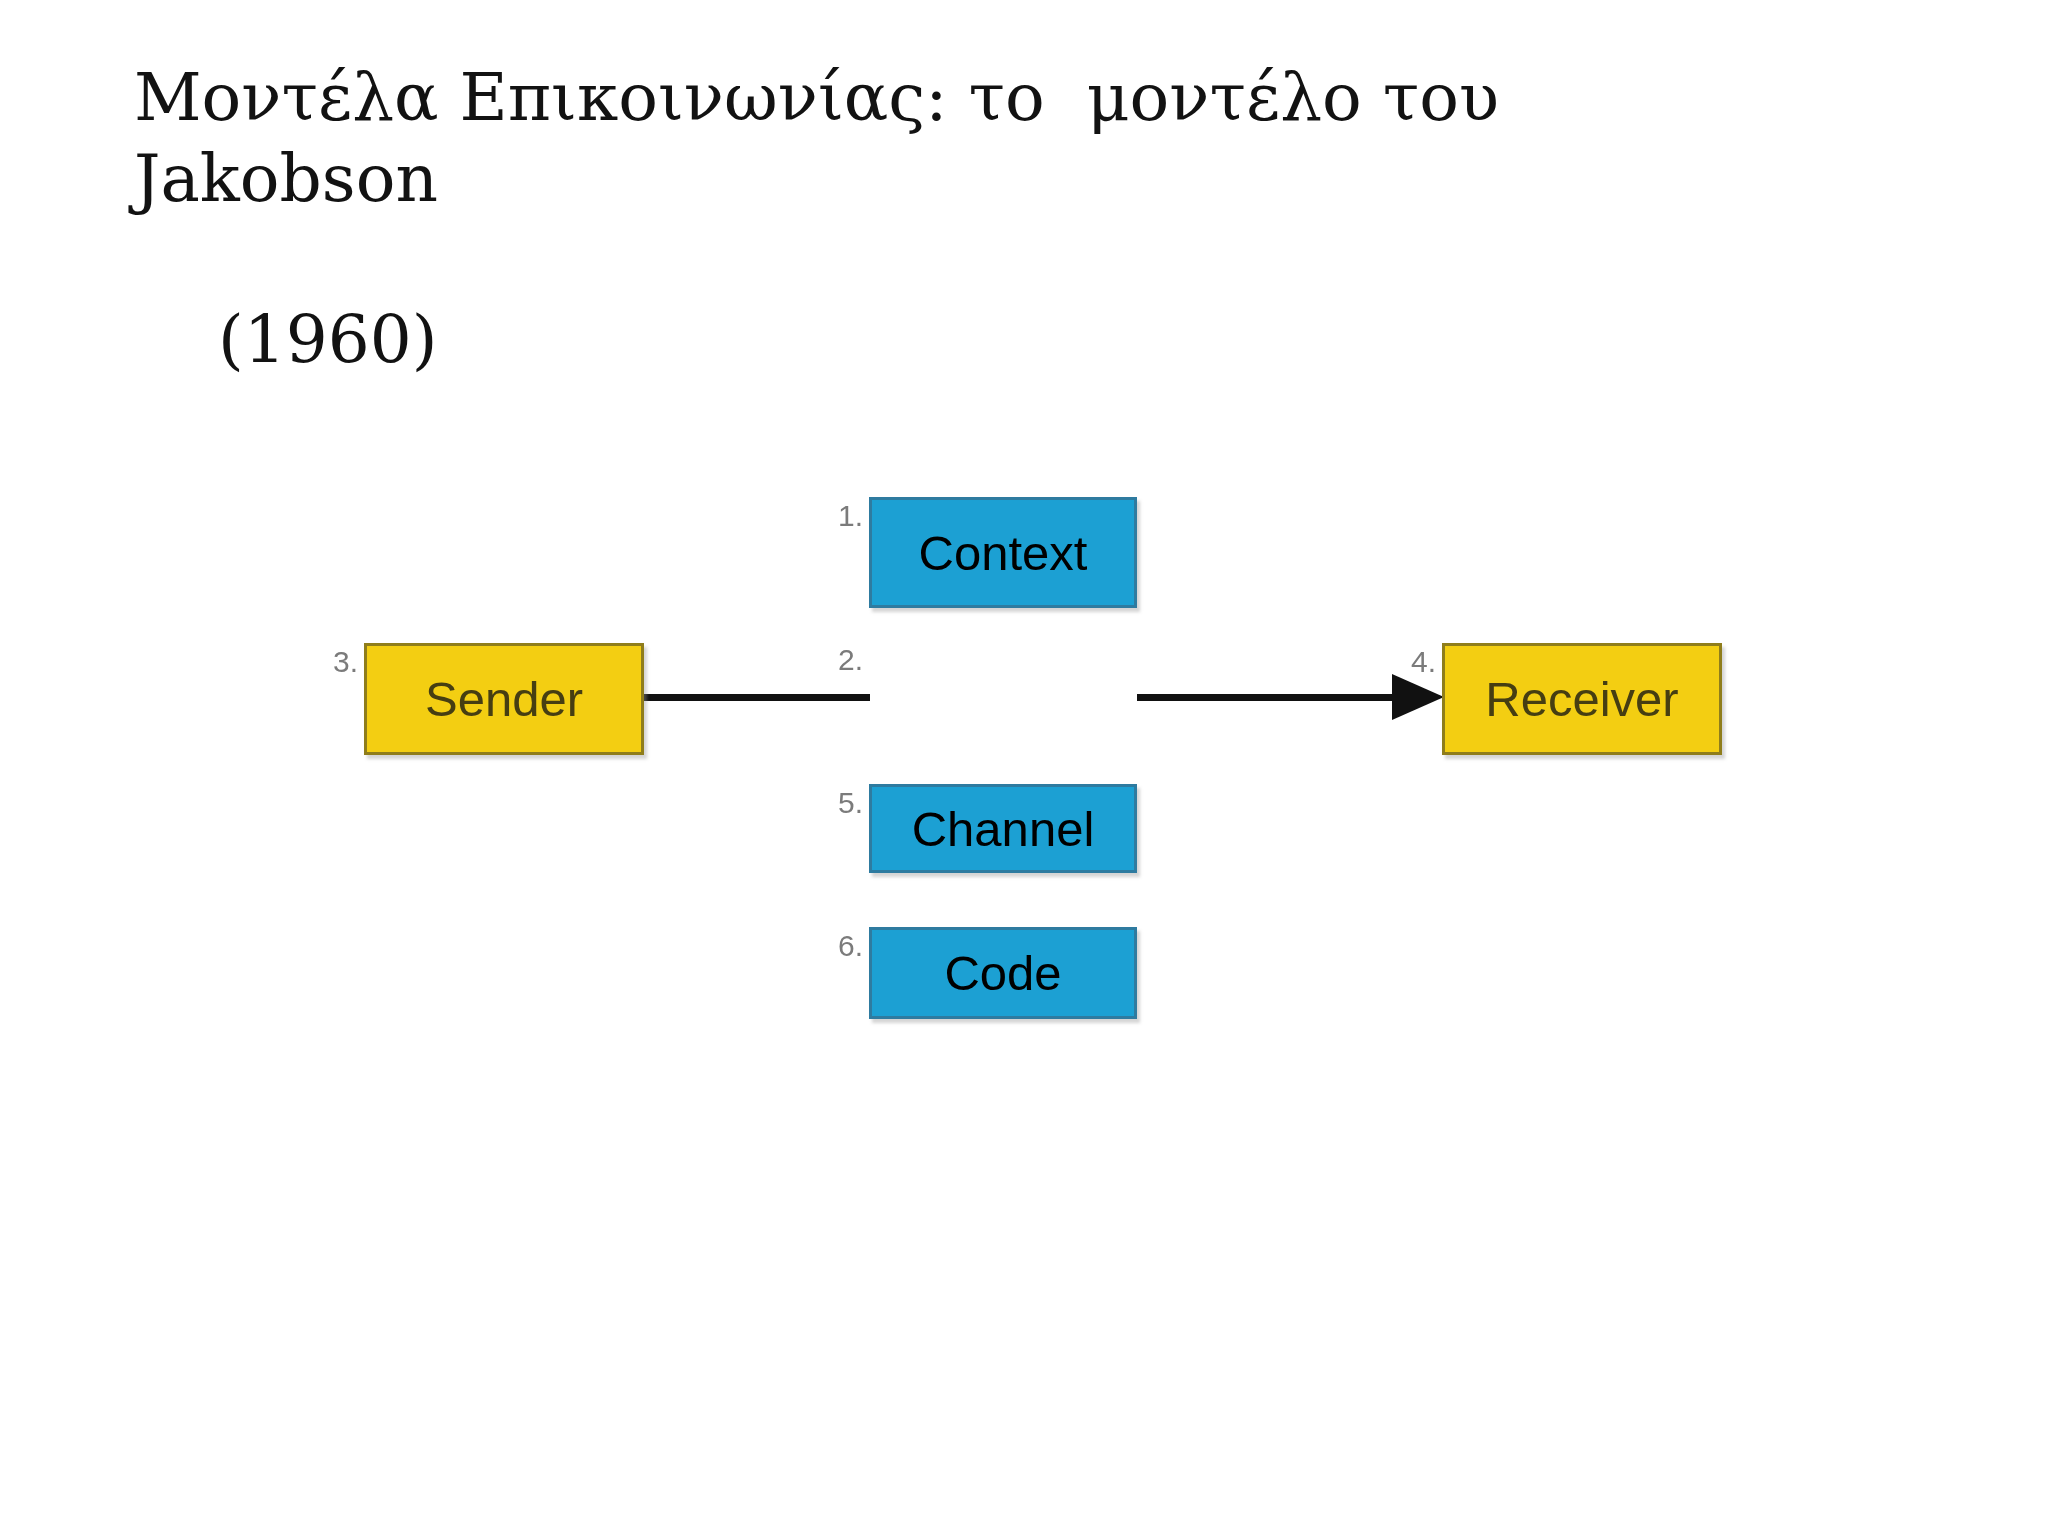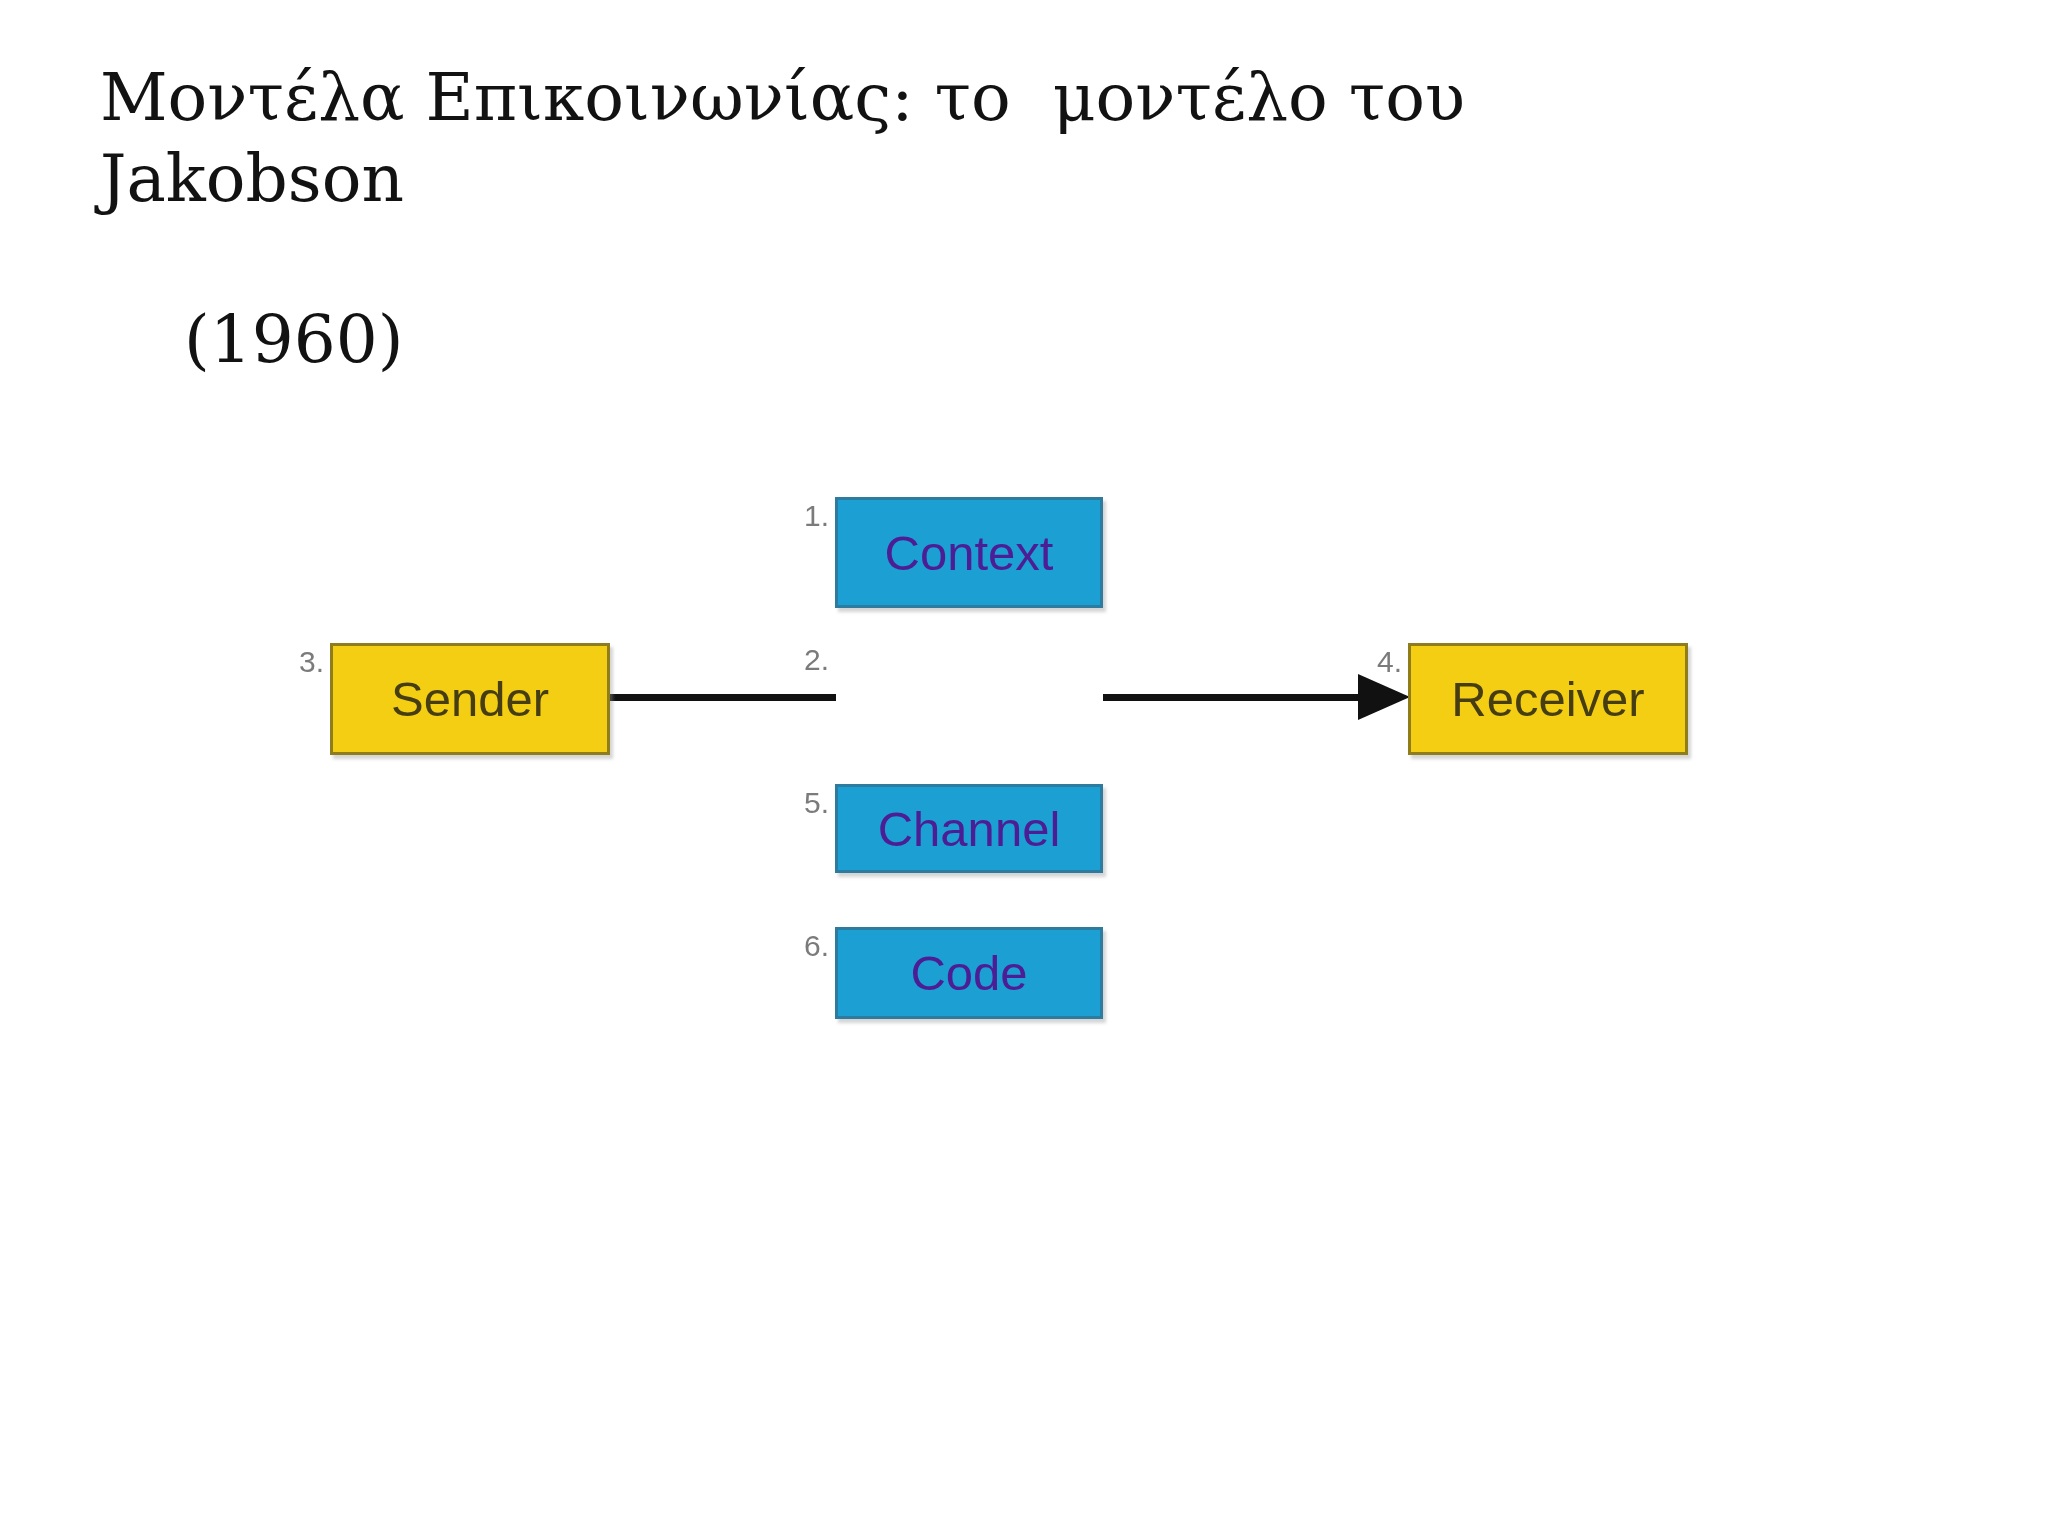--- a/index.html
+++ b/index.html
@@ -9,20 +9,21 @@
     height: 1535px;
     background: #ffffff;
     overflow: hidden;
     position: relative;
     font-family: "Liberation Sans", sans-serif;
   }
   .slide {
     position: absolute;
     inset: 0;
     background: #ffffff;
+    margin-left: 34px;
   }
   .slide-title {
     position: absolute;
     left: 100px;
     top: 58px;
     width: 1600px;
     font-family: "DejaVu Serif", "Liberation Serif", serif;
     font-size: 66px;
     line-height: 1.22;
     color: #121212;
@@ -32,21 +33,21 @@
   .dbox {
     position: absolute;
     display: flex;
     align-items: center;
     justify-content: center;
     font-family: "Liberation Sans", sans-serif;
     font-size: 49px;
     box-shadow: 3px 4px 3px rgba(150,150,150,0.40);
     box-sizing: border-box;
   }
-  .dbox.blue    { background: #1CA0D3; border: 3px solid #2E7BA0; color: #4c1d95; }
+  .dbox.blue    { background: #1CA0D3; border: 3px solid #2E7BA0; color: #000000; }
   .dbox.magenta { background: #D40B86; border: 3px solid #B00970; color: #5F0D49; }
   .dbox.yellow  { background: #F3CE12; border: 3px solid #8F7D1B; color: #463E12; }
 
   .boxnum {
     position: absolute;
     width: 60px;
     text-align: right;
     font-family: "Liberation Sans", sans-serif;
     font-size: 30px;
     color: #7b7b7b;

